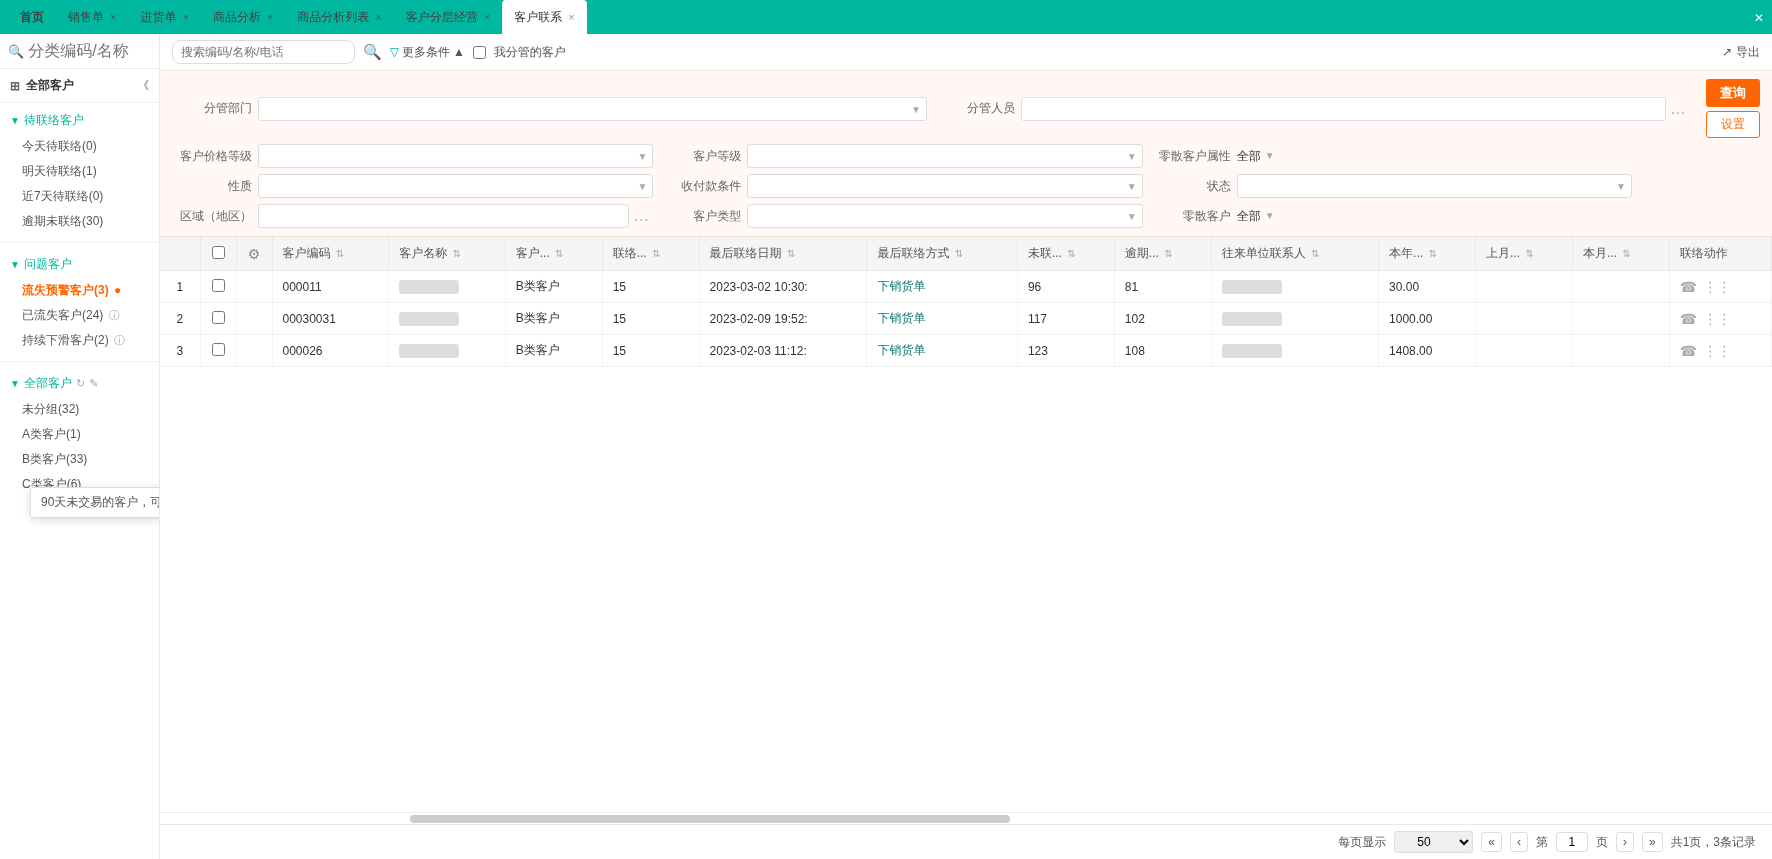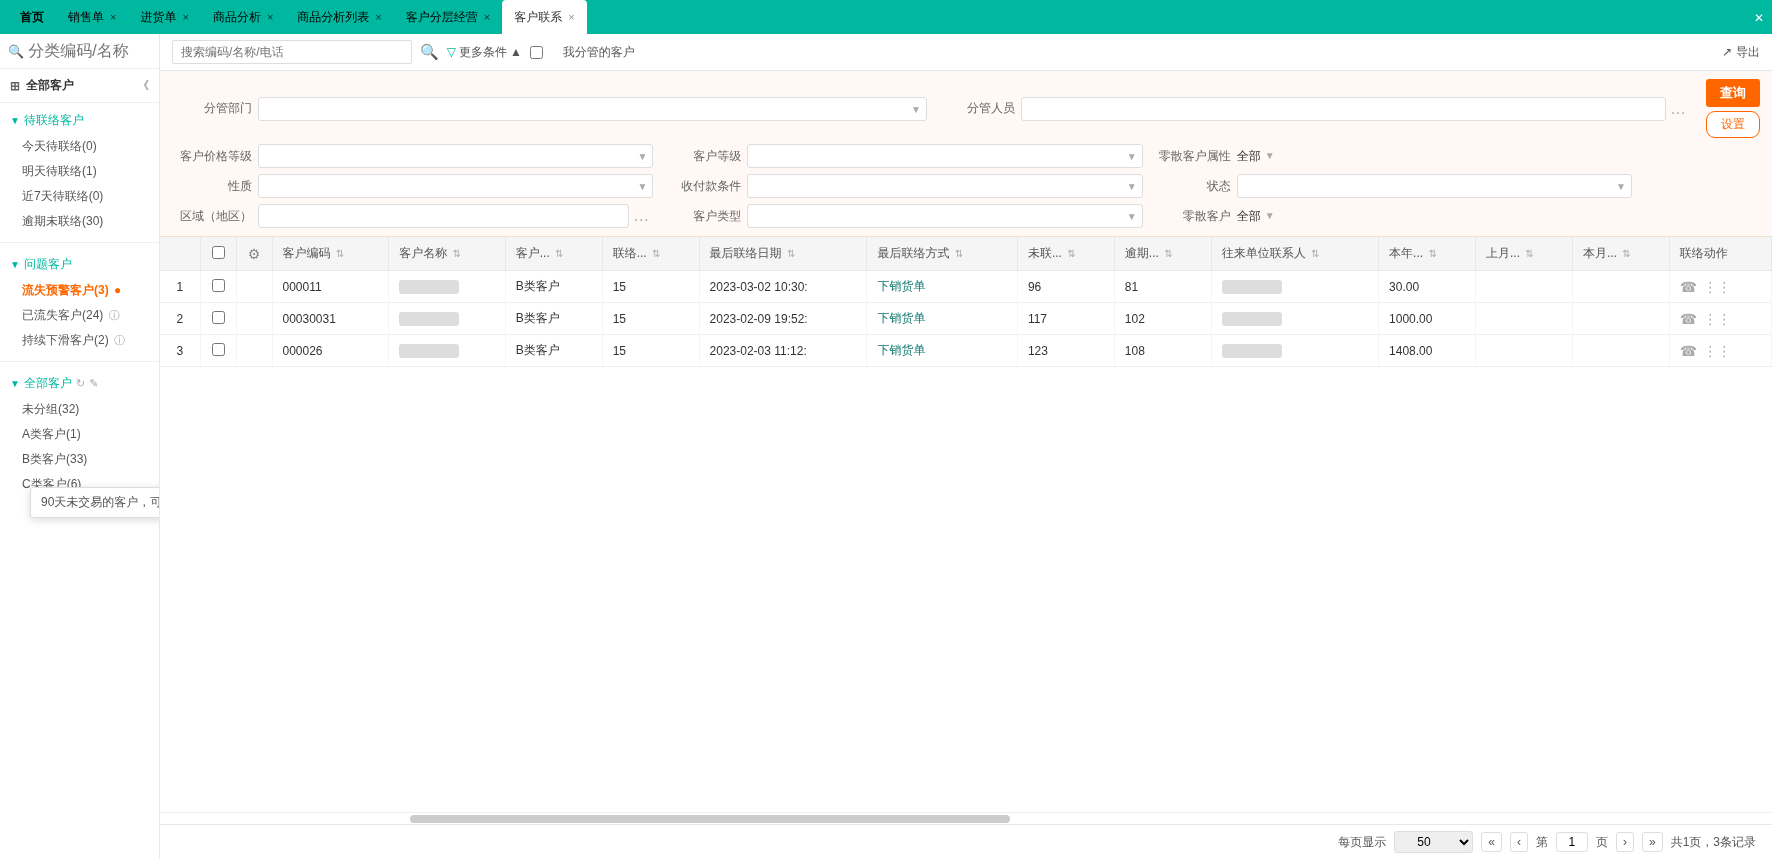--- a/index.html
+++ b/index.html
@@ -13,21 +13,21 @@
       height: 34px;
       padding: 0 8px;
       color: white;
     }
     .nav-tab {
       display: flex;
       align-items: center;
       padding: 0 12px;
       height: 34px;
       cursor: pointer;
-      color: #000000;
+      color: #404040;
       font-size: 13px;
       white-space: nowrap;
     }
     .nav-tab.home { font-weight: bold; }
     .nav-tab.active {
       background: white;
       color: #333;
       border-radius: 4px 4px 0 0;
     }
     .nav-tab .close-btn {
@@ -140,24 +140,24 @@
     .filter-bar {
       background: white;
       padding: 6px 12px;
       display: flex;
       align-items: center;
       border-bottom: 1px solid #e8e8e8;
       gap: 8px;
     }
     .filter-search-input {
       border: 1px solid #ddd;
-      border-radius: 2px;
+      border-radius: 8px;
       padding: 4px 8px;
       font-size: 12px;
-      width: 240px;
+      width: 183px;
       outline: none;
       color: #999;
     }
     .filter-search-btn {
       background: none;
       border: none;
       cursor: pointer;
       color: #ff6600;
       font-size: 15px;
     }
@@ -168,21 +168,21 @@
       color: #555;
       cursor: pointer;
       font-size: 12px;
       border: none;
       background: none;
     }
     .more-conditions-btn .funnel-icon { color: #00b8a0; }
     .my-customers-check {
       display: flex;
       align-items: center;
-      gap: 20px;
+      gap: 8px;
       color: #555;
       cursor: pointer;
       font-size: 12px;
     }
     .export-btn {
       margin-left: auto;
       display: flex;
       align-items: center;
       gap: 4px;
       color: #555;
@@ -268,21 +268,21 @@
       border-radius: 3px;
       padding: 5px 14px;
       cursor: pointer;
       font-size: 13px;
       font-weight: bold;
     }
     .settings-btn {
       background: white;
       color: #ff6600;
       border: 1px solid #ff6600;
-      border-radius: 9px;
+      border-radius: 3px;
       padding: 4px 10px;
       cursor: pointer;
       font-size: 12px;
     }
     .action-btns {
       display: flex;
       flex-direction: column;
       gap: 4px;
       margin-left: 8px;
     }

